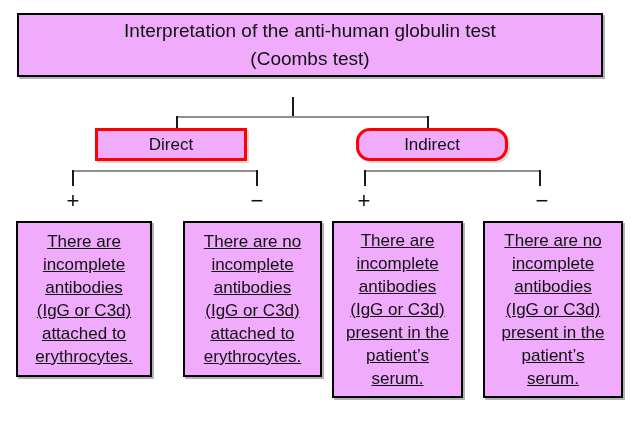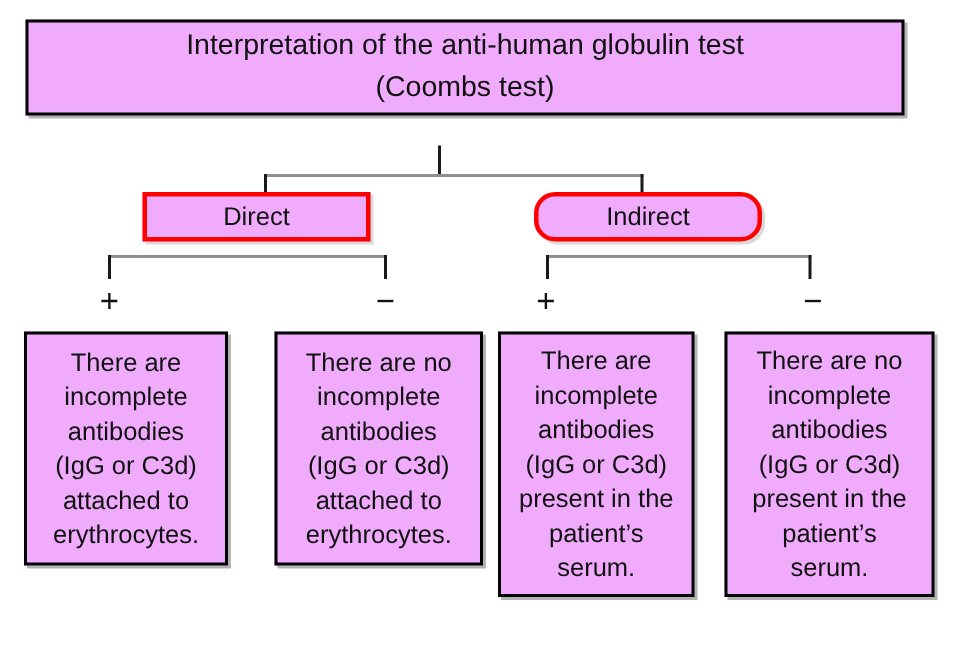--- a/index.html
+++ b/index.html
@@ -31,20 +31,21 @@
     font-size:17px;
   }
   .branch-direct{left:95px;}
   .branch-indirect{left:356px;border-radius:14px;}
   .result-box{
     top:221px;
     border:2px solid var(--box-border);
     box-shadow:2px 2px 0 #b3b3b3;
     font-size:17px;line-height:23px;
     padding:2px;
+    text-decoration:underline;
   }
   .result-1{left:16px;width:136px;height:156px;}
   .result-2{left:183px;width:139px;height:156px;}
   .result-3{left:332px;width:131px;height:177px;}
   .result-4{left:483px;width:140px;height:177px;}
   .vline{position:absolute;width:2px;background:var(--conn-v);}
   .hline{position:absolute;height:2px;background:var(--conn-h);}
   .sign{
     position:absolute;top:201px;transform:translate(-50%,-50%);
     font-size:22px;color:#111;line-height:1;

